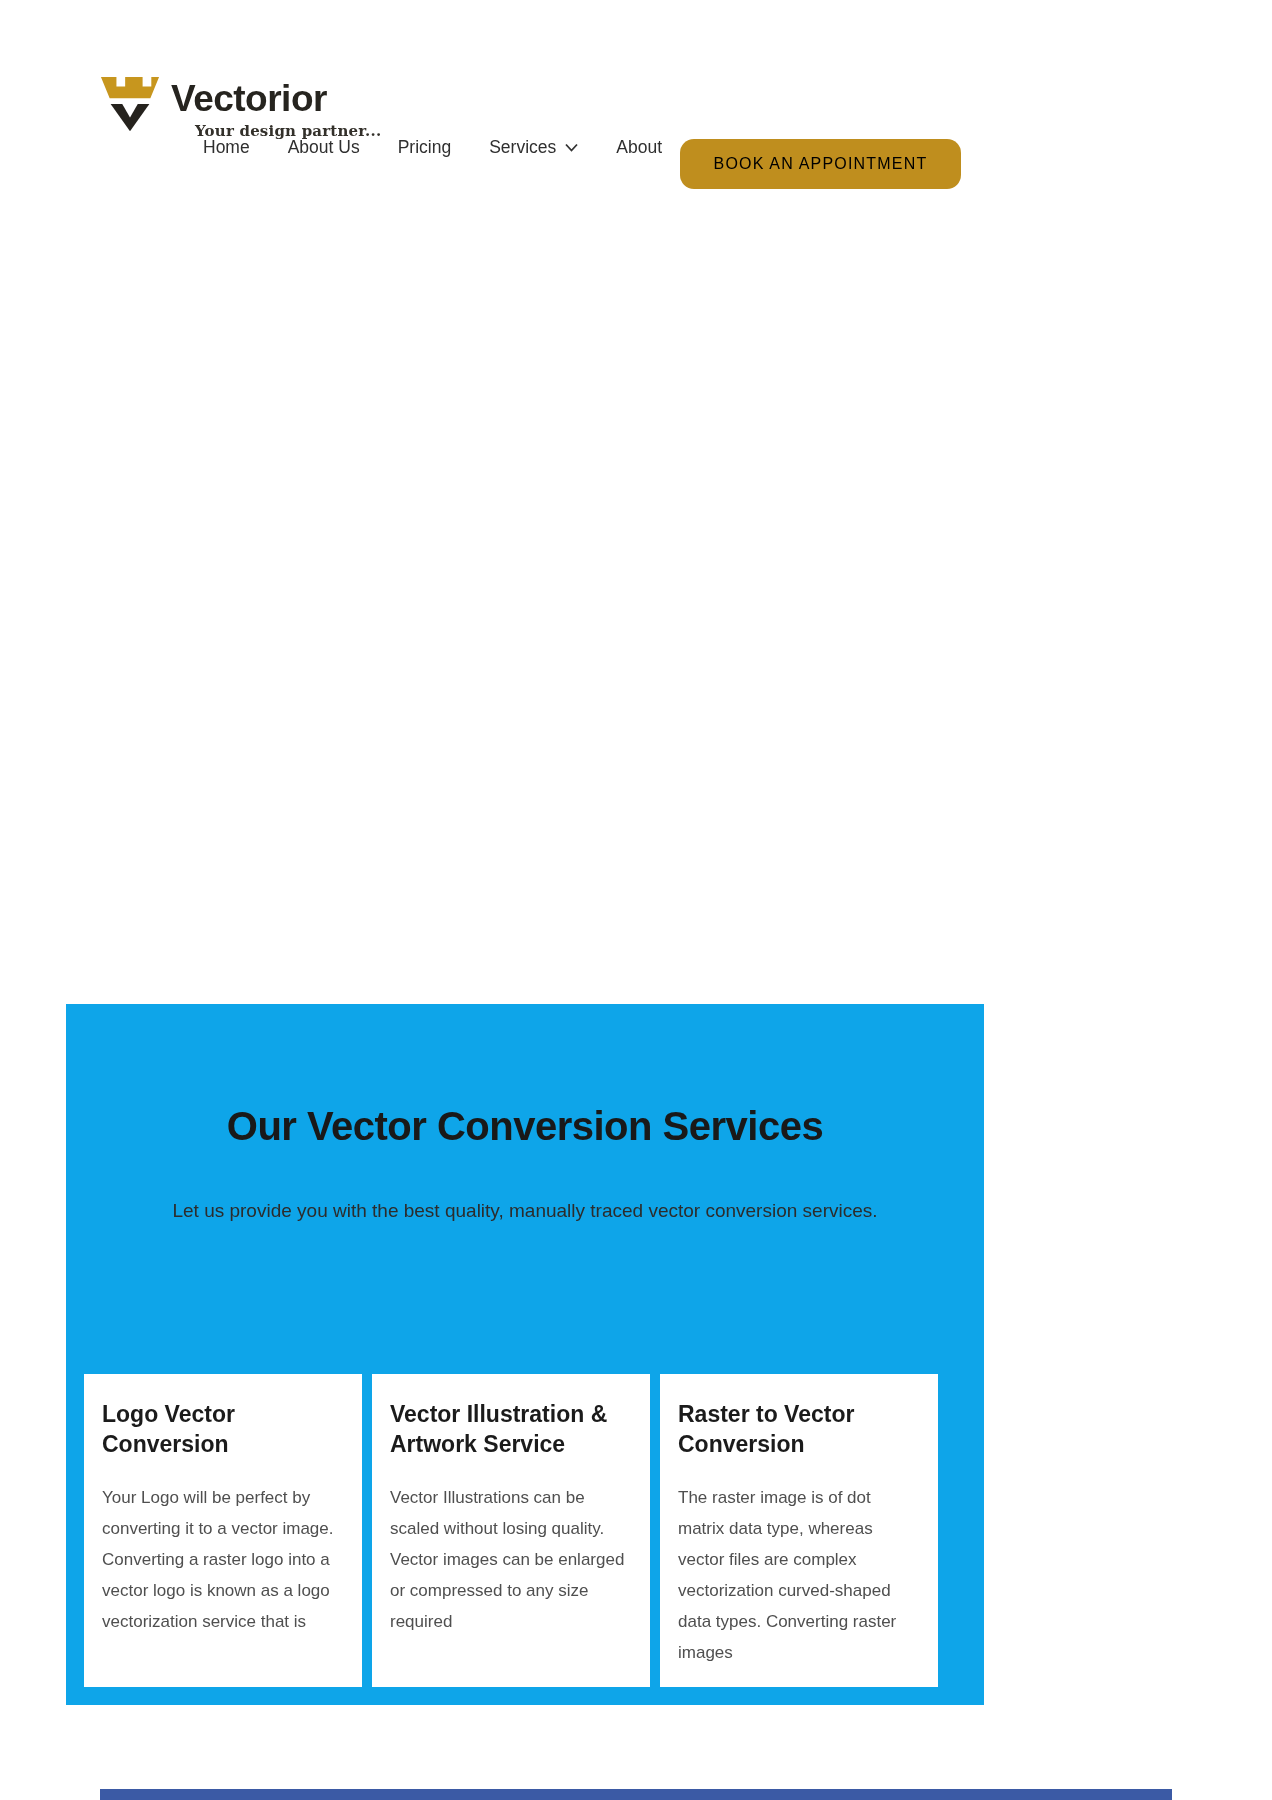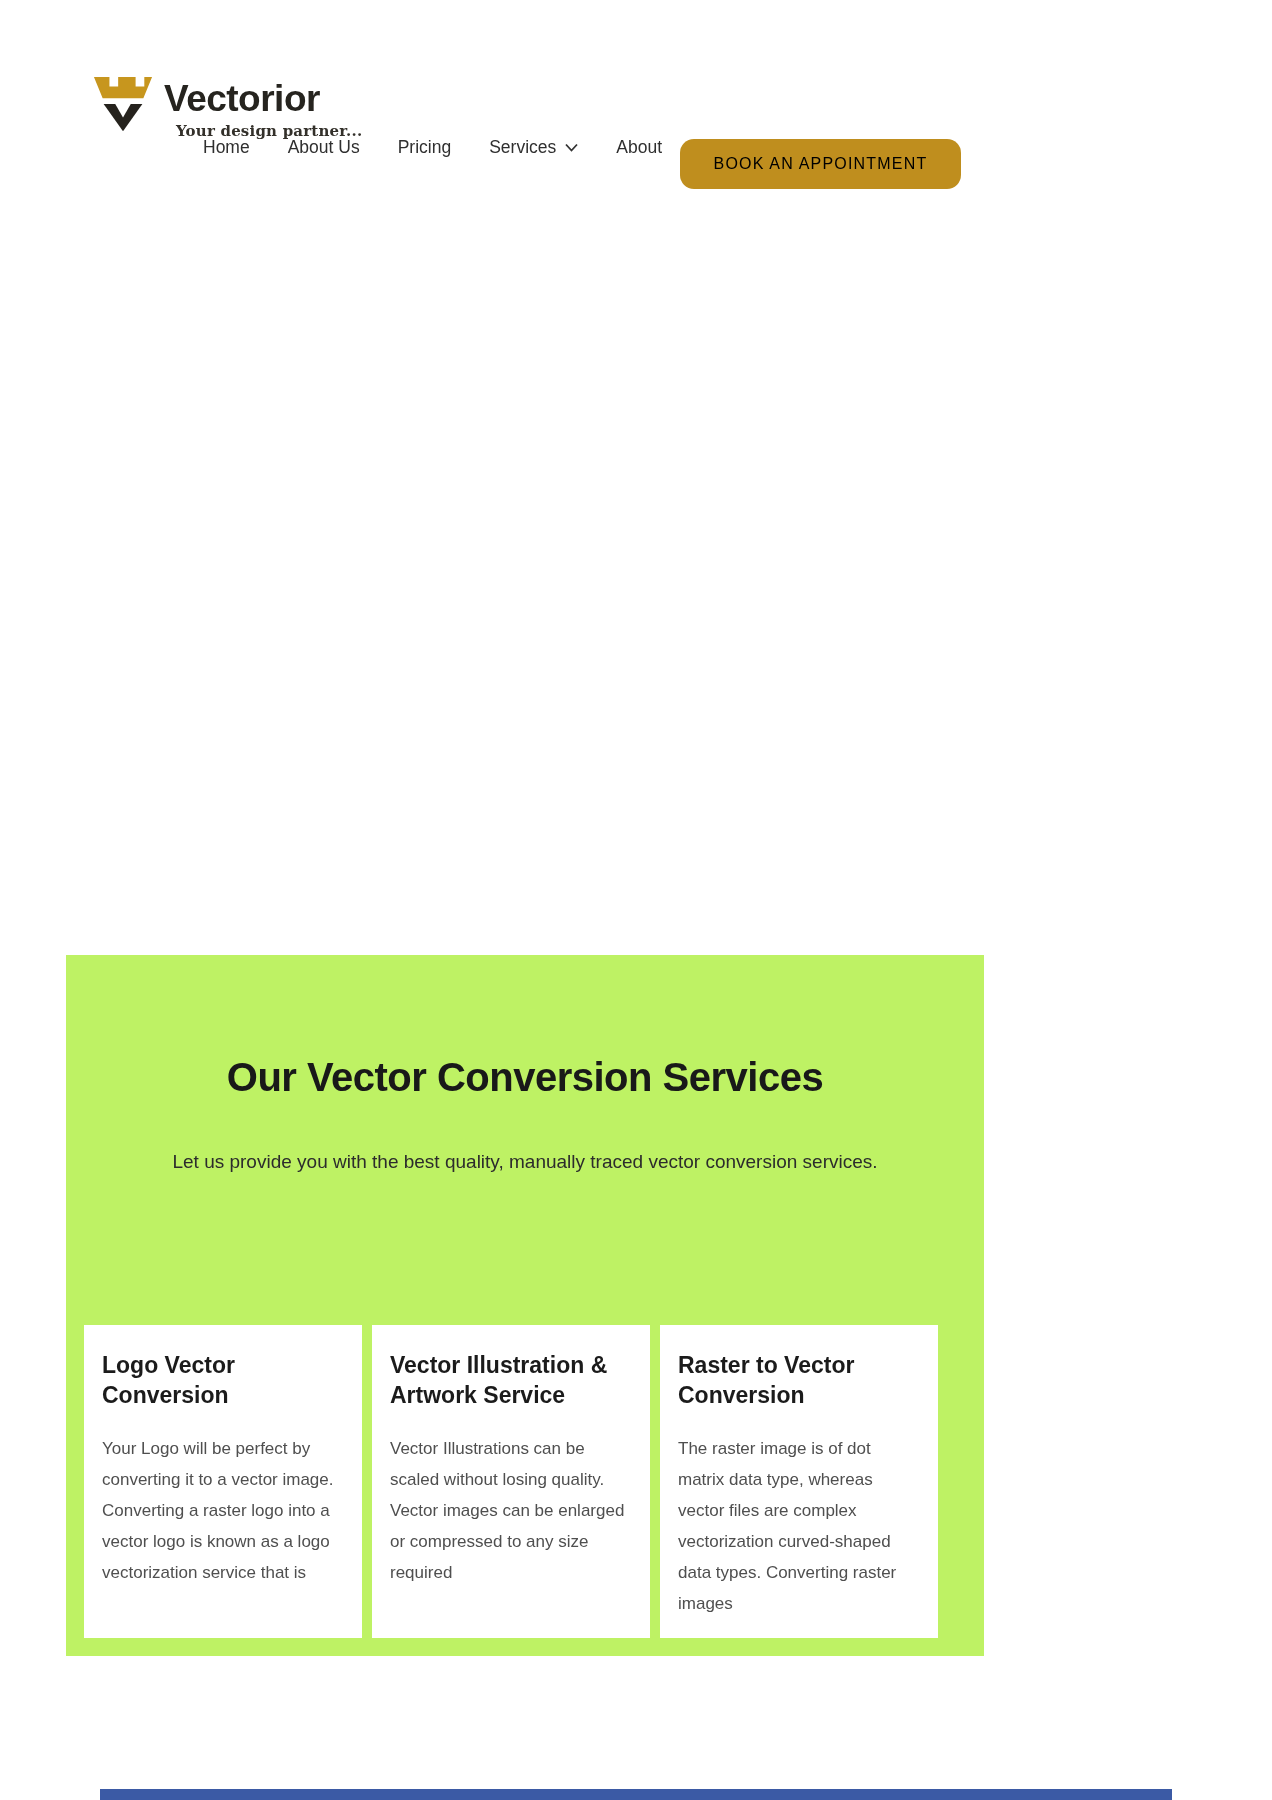--- a/index.html
+++ b/index.html
@@ -1,34 +1,34 @@
 <!DOCTYPE html>
 <html><head>
 <meta charset="utf-8">
 <style>
   * { margin:0; padding:0; box-sizing:border-box; }
   html,body { background:#ffffff; }
   body { font-family:"Liberation Sans", sans-serif; }
   .page { position:relative; width:1272px; height:1800px; background:#ffffff; overflow:hidden; margin:0 auto; }
 
   
-  .logo { position:absolute; left:92px; top:74px; display:flex; align-items:flex-start; gap:10px; }
+  .logo { position:absolute; left:99px; top:74px; display:flex; align-items:flex-start; gap:10px; }
   .logo-mark { width:62px; height:60px; flex:0 0 auto; }
   .logo-textblock { display:flex; flex-direction:column; padding-top:6px; }
   .logo-name { font-size:37px; font-weight:bold; color:#26241f; letter-spacing:-0.5px; line-height:1.0; font-family:"Liberation Sans", sans-serif; }
-  .logo-tagline { font-family:"DejaVu Serif", serif; font-weight:bold; font-size:15px; color:#33302a; margin-top:5px; margin-left:12px; letter-spacing:0.2px; }
+  .logo-tagline { font-family:"DejaVu Serif", serif; font-weight:bold; font-size:15px; color:#33302a; margin-top:5px; margin-left:24px; letter-spacing:0.2px; }
 
   .nav { position:absolute; left:203px; top:137px; display:flex; align-items:center; gap:38px; }
   .nav-item { font-size:17.5px; color:#2f2f2f; cursor:pointer; white-space:nowrap; display:flex; align-items:center; gap:9px; }
   .chev { width:13px; height:9px; display:inline-block; }
 
   .cta-btn { position:absolute; left:680px; top:139px; width:281px; height:50px; background:#bf8e1e; border:none; border-radius:14px; color:#000000; font-size:16px; letter-spacing:1.2px; font-family:"Liberation Sans", sans-serif; cursor:pointer; text-transform:uppercase; }
 
   
-  .services { position:absolute; left:66px; top:955px; width:918px; height:701px; background:#bef264; }
+  .services { position:absolute; left:66px; top:1004px; width:918px; height:701px; background:#0ea5e9; }
   .services-title { position:absolute; left:0; right:0; top:100px; text-align:center; font-size:40px; font-weight:bold; color:#191919; letter-spacing:-0.5px; font-family:"Liberation Sans", sans-serif; }
   .services-subtitle { position:absolute; left:0; right:0; top:196px; text-align:center; font-size:19px; color:#2c2c2c; }
 
   .cards { position:absolute; left:18px; top:370px; display:flex; gap:10px; }
   .card { width:278px; height:313px; background:#ffffff; padding:26px 18px; overflow:hidden; }
   .card-title { font-size:23px; font-weight:bold; color:#1b1b1b; line-height:1.3; font-family:"Liberation Sans", sans-serif; }
   .card-body { margin-top:22px; font-size:17px; line-height:31px; color:#4f4f4f; }
 
   
   .footer-bar { position:absolute; left:100px; top:1789px; width:1072px; height:11px; background:#3b5aa5; }

